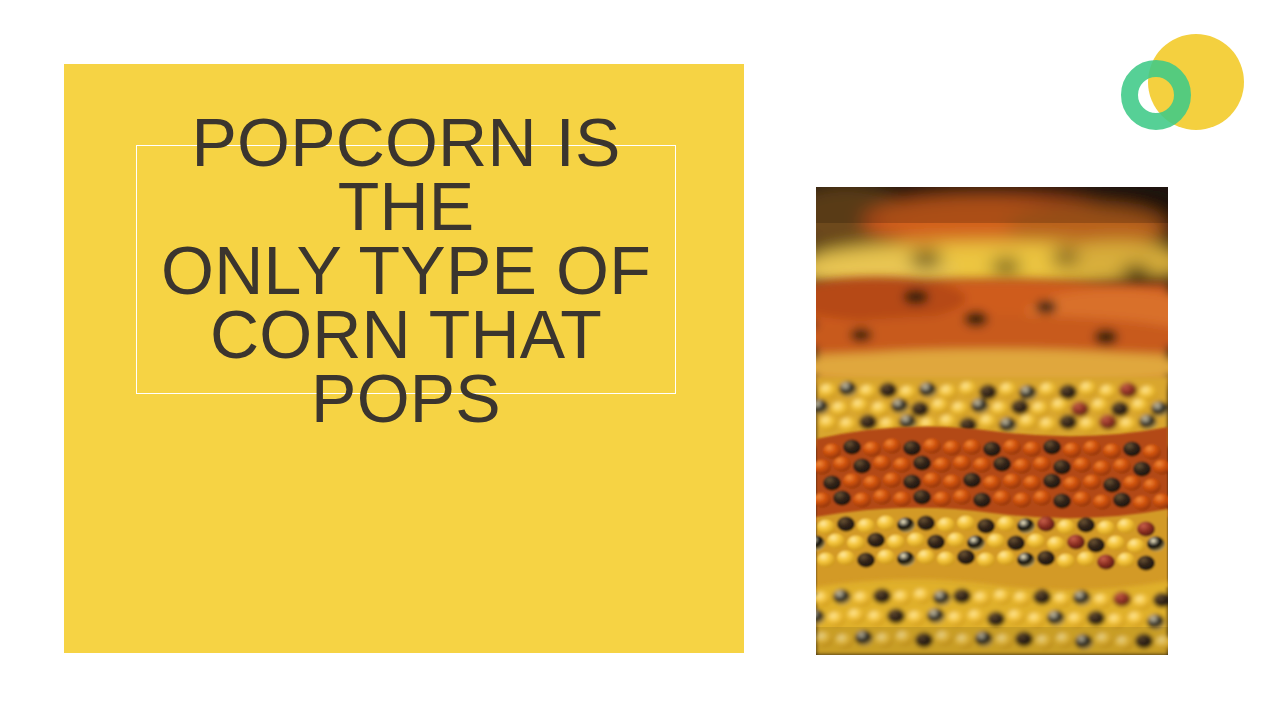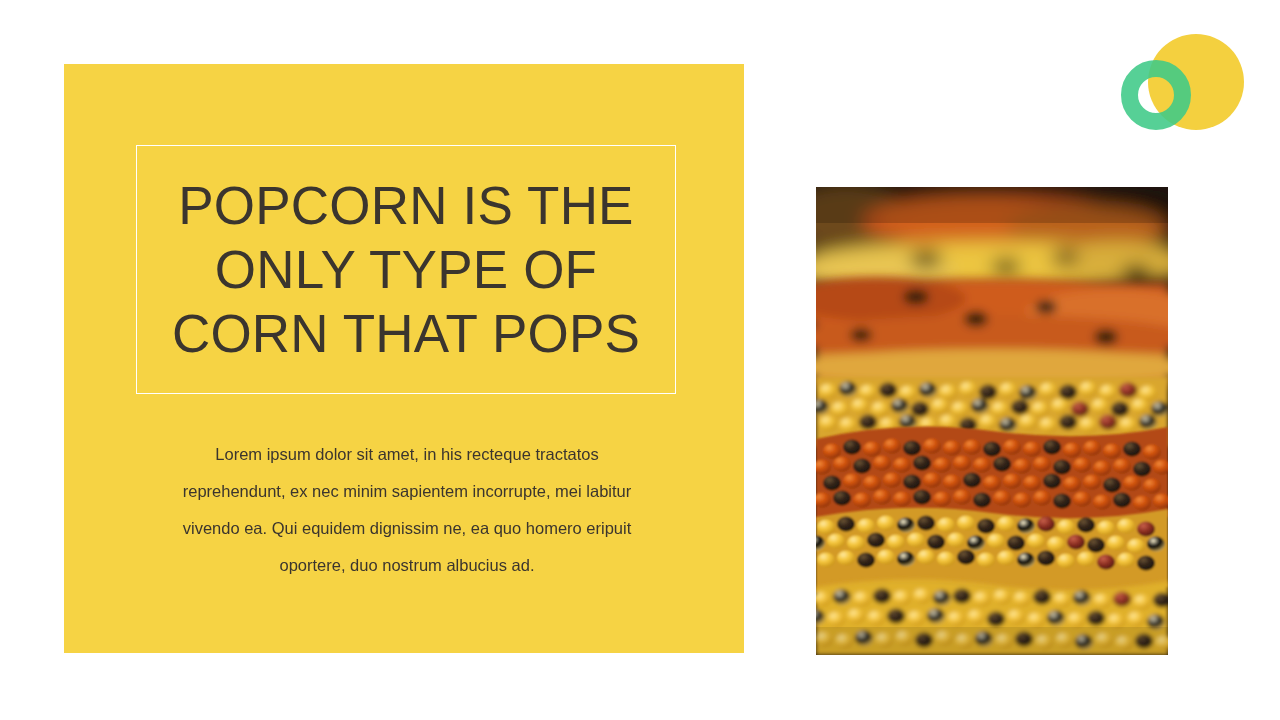--- a/index.html
+++ b/index.html
@@ -53,21 +53,21 @@
     width: 540px;
     height: 249px;
     border: 1px solid #ffffff;
     box-sizing: border-box;
     display: flex;
     align-items: center;
     justify-content: center;
   }
   .title-text {
     font-family: "Liberation Sans", sans-serif;
-    font-size: 53px;
+    font-size: 68px;
     line-height: 64px;
     font-weight: 400;
     color: #3b352e;
     text-align: center;
     letter-spacing: 0.2px;
     white-space: pre-line;
     margin: 16px;
     padding: 0 6px;
   }
 
@@ -114,21 +114,20 @@
   </div>
 
   <div class="panel">
 
     <div class="title-box">
       <h1 class="title-text">POPCORN IS THE
 ONLY TYPE OF
 CORN THAT POPS</h1>
     </div>
 
-    <p class="body-text">Lorem ipsum dolor sit amet, in his recteque tractatos reprehendunt, ex nec minim sapientem incorrupte, mei labitur vivendo ea. Qui equidem dignissim ne, ea quo homero eripuit oportere, duo nostrum albucius ad.</p>
 
   </div>
 
   <div class="photo">
     <svg viewBox="0 0 352 468" xmlns="http://www.w3.org/2000/svg" preserveAspectRatio="none">
       <defs>
         <filter id="blurTop" x="-20%" y="-20%" width="140%" height="140%">
           <feGaussianBlur stdDeviation="9"></feGaussianBlur>
         </filter>
         <filter id="blurMid" x="-20%" y="-20%" width="140%" height="140%">

